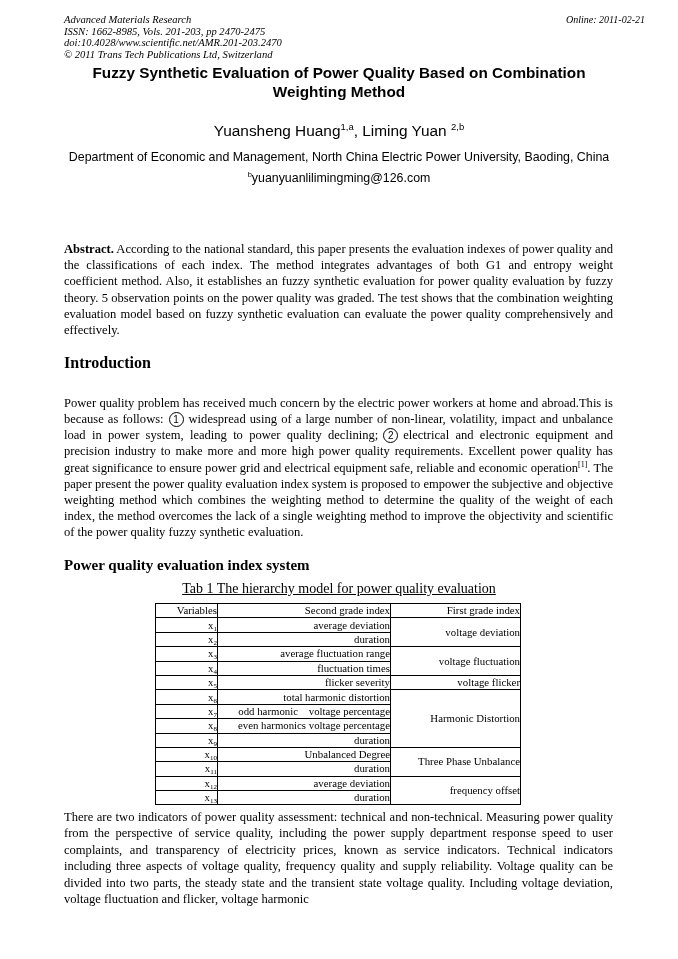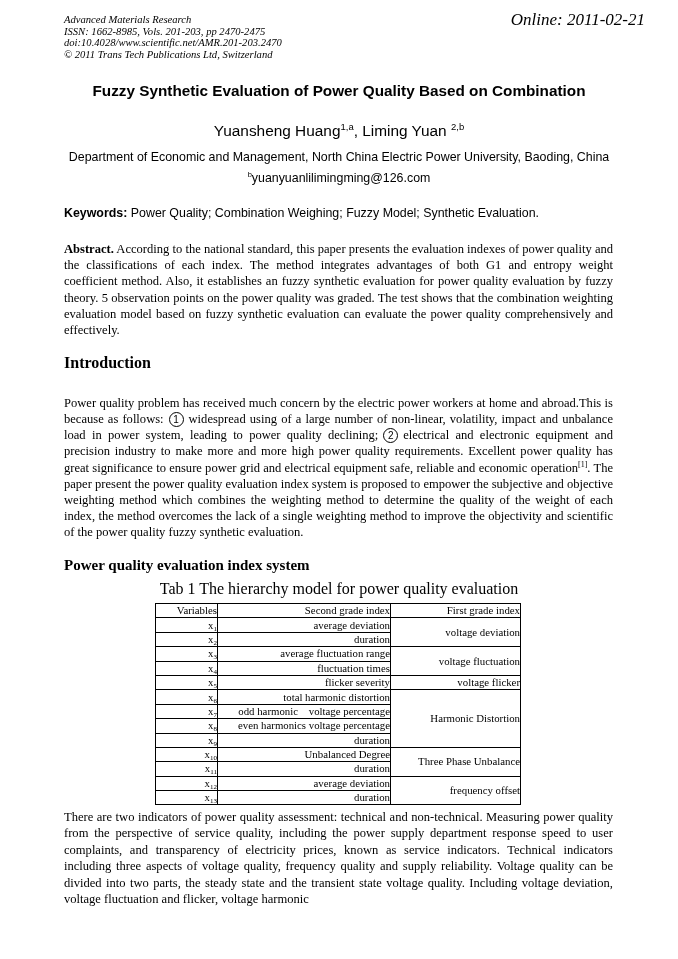--- a/index.html
+++ b/index.html
@@ -2,40 +2,40 @@
 <html><head>
 <meta charset="utf-8">
 <style>
   html, body { margin: 0; padding: 0; background: #ffffff; }
   body { width: 678px; height: 959px; position: relative; overflow: hidden; color: #000; }
   .page { position: absolute; left: 0; top: 0; width: 678px; height: 959px; background: #fff; padding-left: 31px; }
   .serif { font-family: "Liberation Serif", "DejaVu Serif", serif; }
   .sans { font-family: "Liberation Sans", "DejaVu Sans", sans-serif; }
 
   .hdr-left { position: absolute; left: 64px; top: 14px; font-style: italic; font-size: 10.6px; line-height: 11.6px; }
-  .hdr-right { position: absolute; right: 64px; top: 14px; font-style: italic; font-size: 17px; line-height: 11.6px; }
+  .hdr-right { position: absolute; right: 64px; top: 14px; font-style: italic; font-size: 10px; line-height: 11.6px; }
 
-  .title { position: absolute; left: 64px; width: 550px; top: 82px; text-align: center; font-weight: bold; font-size: 15.3px; line-height: 18.5px; }
+  .title { position: absolute; left: 64px; width: 550px; top: 64px; text-align: center; font-weight: bold; font-size: 15.3px; line-height: 18.5px; }
   .authors { position: absolute; left: 64px; width: 550px; top: 122px; text-align: center; font-size: 15.4px; line-height: 18px; }
   .authors sup { font-size: 9.5px; vertical-align: 6px; line-height: 0; }
   .affil { position: absolute; left: 64px; width: 550px; top: 150px; text-align: center; font-size: 12.4px; line-height: 15px; }
   .email { position: absolute; left: 64px; width: 550px; top: 171px; text-align: center; font-size: 12.4px; line-height: 15px; }
   .email sup { font-size: 7.5px; vertical-align: 5px; line-height: 0; }
 
   .keywords { position: absolute; left: 64px; width: 550px; top: 206px; font-size: 12.4px; line-height: 15px; }
   .keywords b { font-weight: bold; }
 
   .para { position: absolute; left: 64px; width: 549px; font-size: 12.55px; line-height: 16.2px; text-align: justify; }
   .para b { font-weight: bold; }
   .para sup { font-size: 8px; vertical-align: 5px; line-height: 0; }
   .abstract { top: 241px; }
   .intro-h { position: absolute; left: 64px; top: 355px; font-weight: bold; font-size: 16px; line-height: 16px; }
   .intro { top: 375px; line-height: 16.15px; margin-top: 20px; }
   .pq-h { position: absolute; left: 64px; top: 557px; font-weight: bold; font-size: 15px; line-height: 16px; }
-  .tab-cap { position: absolute; left: 64px; width: 550px; top: 581px; text-align: center; font-size: 16px; line-height: 15px; }
+  .tab-cap { position: absolute; left: 64px; width: 550px; top: 581px; text-align: center; font-size: 14px; line-height: 15px; text-decoration: underline; }
   .circ { display: inline-block; width: 13px; height: 13px; border: 1px solid #000; border-radius: 50%; font-size: 10px; line-height: 13px; text-align: center; vertical-align: 0px; margin: 0 5px 0 5px; font-family: "Liberation Sans", "DejaVu Sans", sans-serif; }
 
   table.tab1 { position: absolute; left: 155px; top: 603px; width: 366px; border-collapse: collapse; font-size: 10.8px; }
   table.tab1 td, table.tab1 th { border: 1px solid #000; padding: 0; height: 13.4px; line-height: 13px; text-align: right; font-weight: normal; white-space: nowrap; }
   table.tab1 .c1 { width: 61px; }
   table.tab1 .c2 { width: 172px; }
   table.tab1 sub { font-size: 7px; vertical-align: -2px; line-height: 0; }
 
   .para2 { top: 809px; line-height: 16.4px; }
 </style>
@@ -47,28 +47,28 @@
   <div class="hdr-left serif">
     <div>Advanced Materials Research</div>
     <div>ISSN: 1662-8985, Vols. 201-203, pp 2470-2475</div>
     <div>doi:10.4028/www.scientific.net/AMR.201-203.2470</div>
     <div>© 2011 Trans Tech Publications Ltd, Switzerland</div>
   </div>
   <div class="hdr-right serif">Online: 2011-02-21</div>
 
   <div class="title sans">
     <div>Fuzzy Synthetic Evaluation of Power Quality Based on Combination</div>
+    <div>Weighting Method</div>
   </div>
 
   <div class="authors sans"><span>Yuansheng Huang</span><sup>1,a</sup><span>, </span><span>Liming Yuan</span> <sup>2,b</sup></div>
 
   <div class="affil sans">Department of Economic and Management, North China Electric Power University, Baoding, China</div>
   <div class="email sans"><sup>b</sup><span>yuanyuanlilimingming@126.com</span></div>
 
-  <div class="keywords sans"><b>Keywords:</b><span> Power Quality; Combination Weighing; Fuzzy Model; Synthetic Evaluation.</span></div>
 
   <div class="para abstract serif"><b>Abstract.</b><span> According to the national standard, this paper presents the evaluation indexes of power quality and the classifications of each index. The method integrates advantages of both G1 and entropy weight coefficient method. Also, it establishes an fuzzy synthetic evaluation for power quality evaluation by fuzzy theory. 5 observation points on the power quality was graded. The test shows that the combination weighting evaluation model based on fuzzy synthetic evaluation can evaluate the power quality comprehensively and effectively.</span></div>
 
   <div class="intro-h serif">Introduction</div>
   <div class="para intro serif"><span>Power quality problem has received much concern by the electric power workers at home and abroad.This is because as follows:</span><span class="circ">1</span><span>widespread using of a large number of non-linear, volatility, impact and unbalance load in power system, leading to power quality declining;</span><span class="circ">2</span><span>electrical and electronic equipment and precision industry to make more and more high power quality requirements. Excellent power quality has great significance to ensure power grid and electrical equipment safe, reliable and economic operation</span><sup>[1]</sup><span>. The paper present the power quality evaluation index system is proposed to empower the subjective and objective weighting method which combines the weighting method to determine the quality of the weight of each index, the method overcomes the lack of a single weighting method to improve the objectivity and scientific of the power quality fuzzy synthetic evaluation.</span></div>
 
   <div class="pq-h serif">Power quality evaluation index system</div>
   <div class="tab-cap serif">Tab 1 The hierarchy model for power quality evaluation</div>
 
   <table class="tab1 serif">

